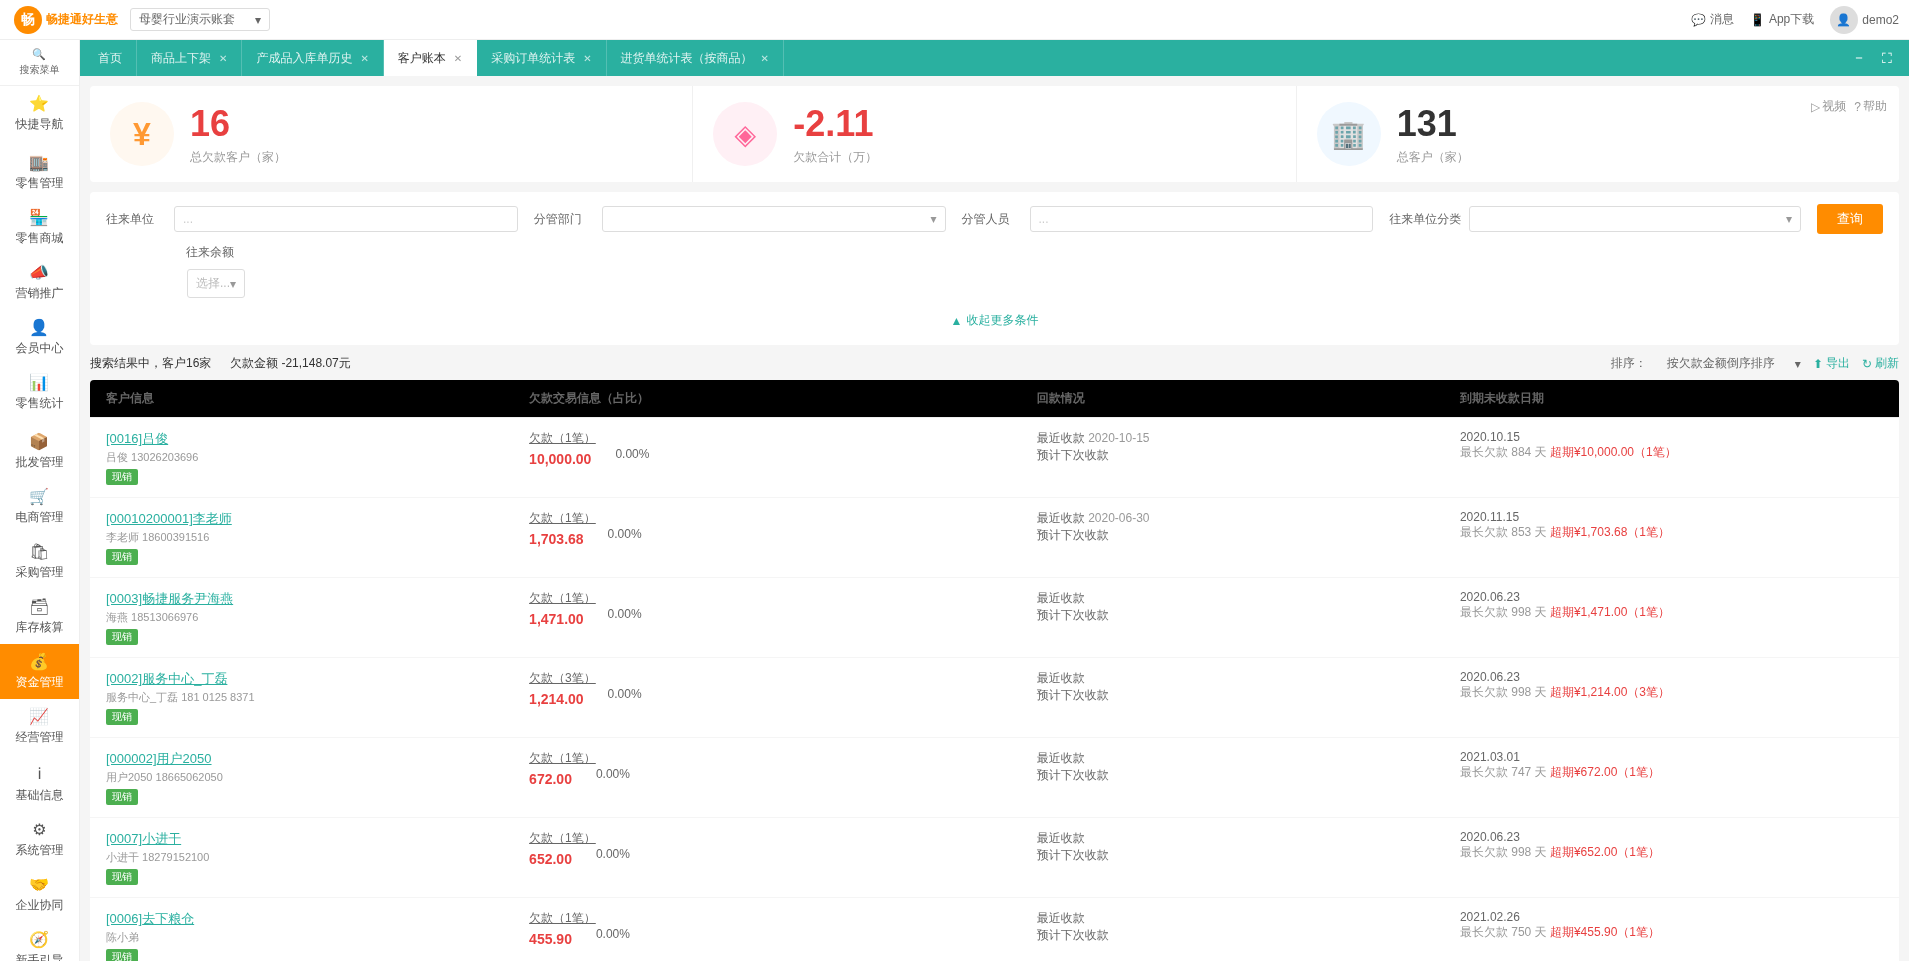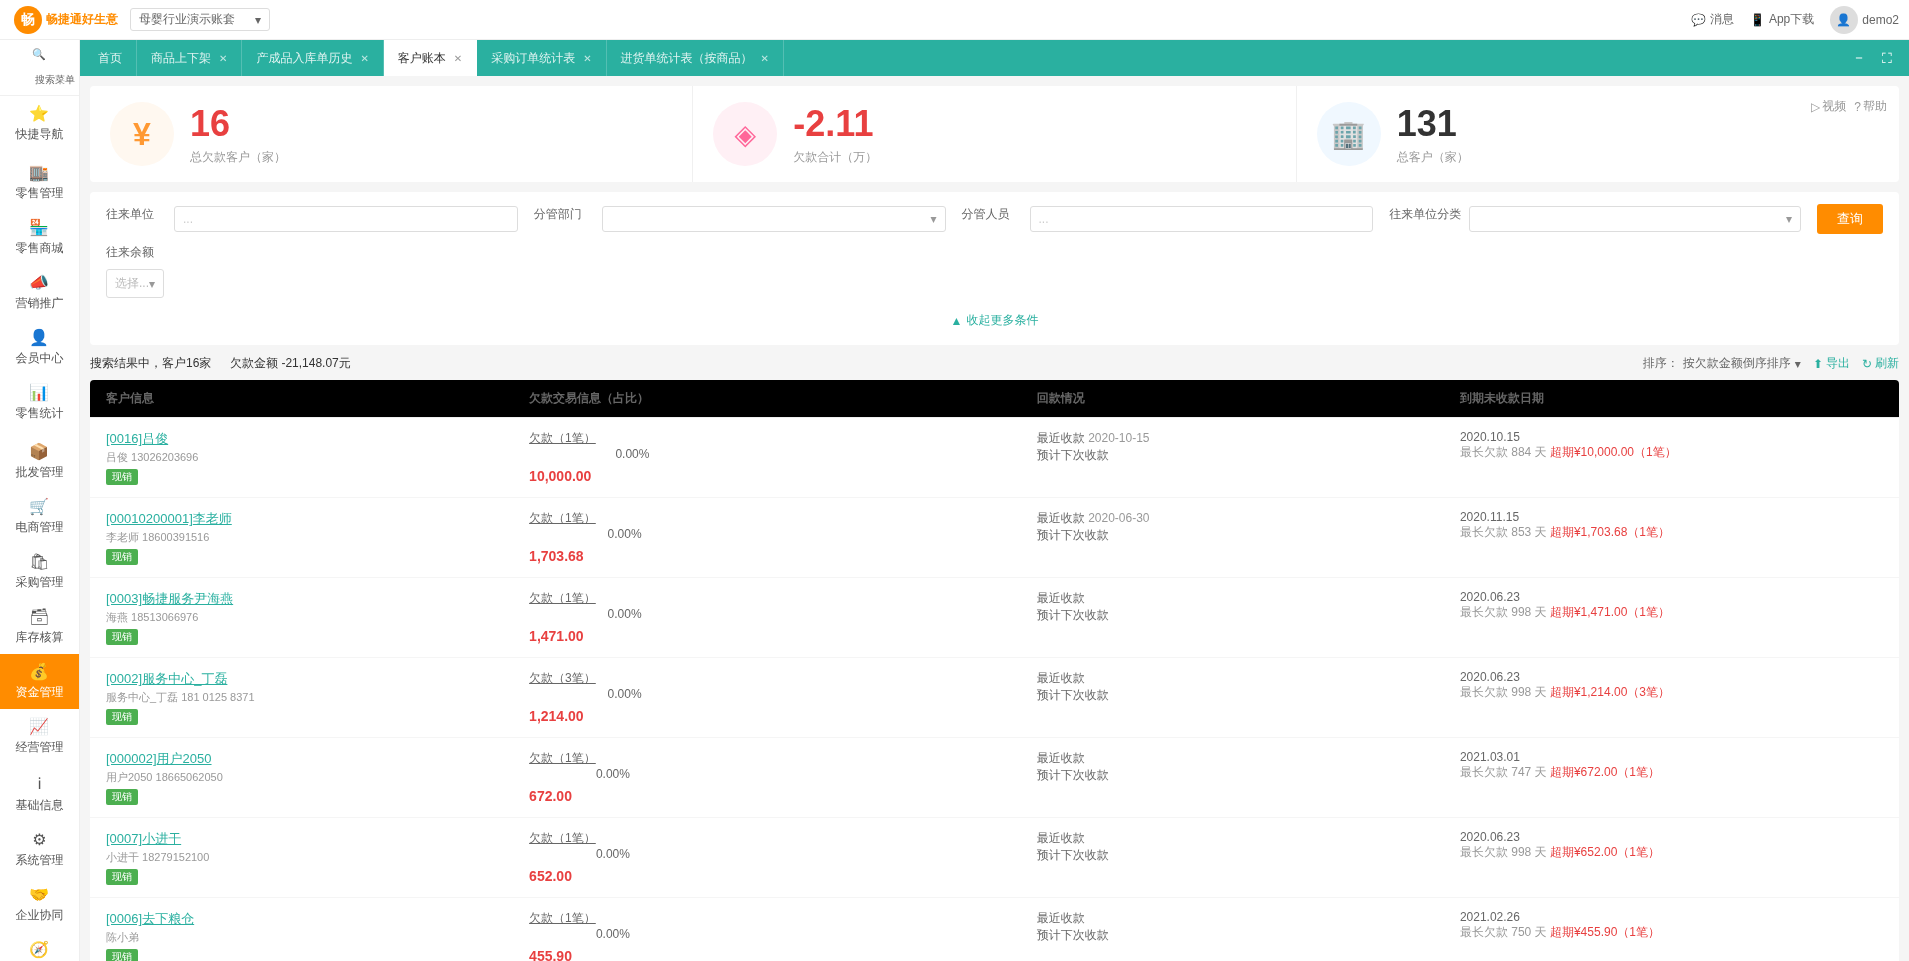--- a/index.html
+++ b/index.html
@@ -56,45 +56,45 @@
     .stat-number.red { color: #e84040; }
     .stat-number.black { color: #333; }
     .stat-label { font-size: 12px; color: #999; margin-top: 4px; }
     .stat-card-actions { position: absolute; top: 12px; right: 12px; display: flex; gap: 8px; font-size: 12px; color: #999; }
     .stat-card-actions span { cursor: pointer; display: flex; align-items: center; gap: 2px; }
 
     
     .filter-area { background: #fff; border-radius: 4px; padding: 12px 16px; margin-bottom: 10px; }
     .filter-row { display: flex; align-items: center; gap: 16px; margin-bottom: 10px; }
     .filter-row:last-child { margin-bottom: 0; }
-    .filter-item { display: flex; align-items: flex-start; gap: 8px; flex: 1; }
+    .filter-item { display: flex; align-items: center; gap: 8px; flex: 1; }
     .filter-label { font-size: 12px; color: #666; white-space: nowrap; min-width: 60px; }
     .filter-input { flex: 1; border: 1px solid #ddd; border-radius: 3px; padding: 5px 8px; font-size: 12px; color: #333; display: flex; align-items: center; justify-content: space-between; cursor: pointer; min-width: 0; }
     .filter-input .dots { color: #ccc; }
     .filter-select { flex: 1; border: 1px solid #ddd; border-radius: 3px; padding: 5px 8px; font-size: 12px; color: #333; display: flex; align-items: center; justify-content: space-between; cursor: pointer; }
     .filter-select .arrow { color: #999; }
     .filter-btn { background: #ff8c00; color: white; border: none; border-radius: 3px; padding: 6px 20px; font-size: 13px; cursor: pointer; }
     .collapse-btn { display: flex; align-items: center; justify-content: center; gap: 4px; color: #2ab0a0; font-size: 12px; cursor: pointer; padding: 4px 0; }
 
     
     .results-bar { display: flex; align-items: center; justify-content: space-between; margin-bottom: 8px; }
     .results-info { font-size: 12px; color: #666; }
     .results-info span { color: #333; text-align: right; }
     .results-actions { display: flex; align-items: center; gap: 12px; font-size: 12px; color: #666; }
     .results-actions .action-btn { display: flex; align-items: center; gap: 3px; cursor: pointer; color: #2ab0a0; }
-    .sort-select { display: flex; align-items: center; gap: 4px; cursor: pointer; }
+    .sort-select { display: flex; align-items: center; gap: 20px; cursor: pointer; }
 
     
     .data-table { background: #fff; border-radius: 4px; overflow: hidden; }
     .table-header { display: grid; grid-template-columns: 1fr 1.2fr 1fr 1fr; background: #000000; border-bottom: 1px solid #eee; padding: 10px 16px; font-size: 12px; color: #666; font-weight: bold; }
     .table-row { display: grid; grid-template-columns: 1fr 1.2fr 1fr 1fr; border-bottom: 1px solid #f5f5f5; padding: 12px 16px; align-items: start; }
     .customer-name { color: #2ab0a0; font-size: 13px; cursor: pointer; text-decoration: underline; }
     .customer-sub { color: #999; font-size: 11px; margin-top: 2px; }
     .customer-tag { display: inline-block; background: #4caf50; color: white; font-size: 10px; padding: 1px 6px; border-radius: 2px; margin-top: 4px; }
-    .debt-amount { color: #e84040; font-size: 14px; font-weight: bold; margin-top: 21px; }
+    .debt-amount { color: #e84040; font-size: 14px; font-weight: bold; margin-top: 4px; }
     .debt-info { font-size: 12px; color: #666; text-decoration: underline; }
     .debt-percent { color: #666; font-size: 12px; margin-left: 16px; }
     .collect-info { font-size: 12px; color: #666; }
     .collect-date { color: #999; text-align: center; }
     .overdue-info { font-size: 12px; color: #666; }
     .overdue-days { color: #999; }
     .overdue-amount { color: #e84040; cursor: pointer; }
     .debt-cell { display: flex; align-items: flex-start; gap: 8px; }
   </style>
 </head>
@@ -127,21 +127,21 @@
         <span>demo2</span>
       </div>
     </div>
   </div>
 
   <div class="main-layout">
 
     <div class="sidebar">
       <div class="sidebar-search">
         <div>🔍</div>
-        <div style="font-size:10px;margin-top:12px;text-align:right;">搜索菜单</div>
+        <div style="font-size:10px;margin-top:2px;">搜索菜单</div>
       </div>
       <div class="sidebar-item">
         <div class="sidebar-item-icon">⭐</div>
         <div>快捷导航</div>
       </div>
       <div class="sidebar-divider"></div>
       <div class="sidebar-item">
         <div class="sidebar-item-icon">🏬</div>
         <div>零售管理</div>
       </div>

